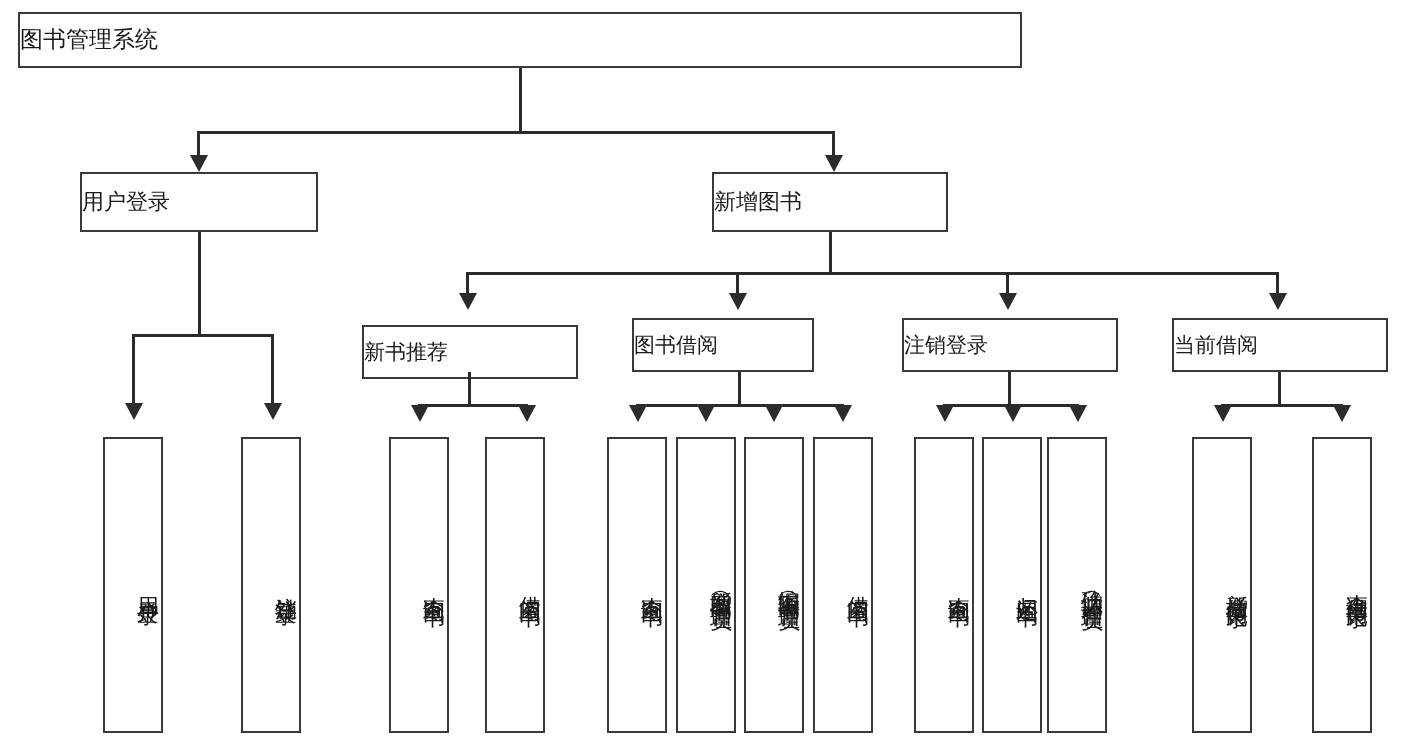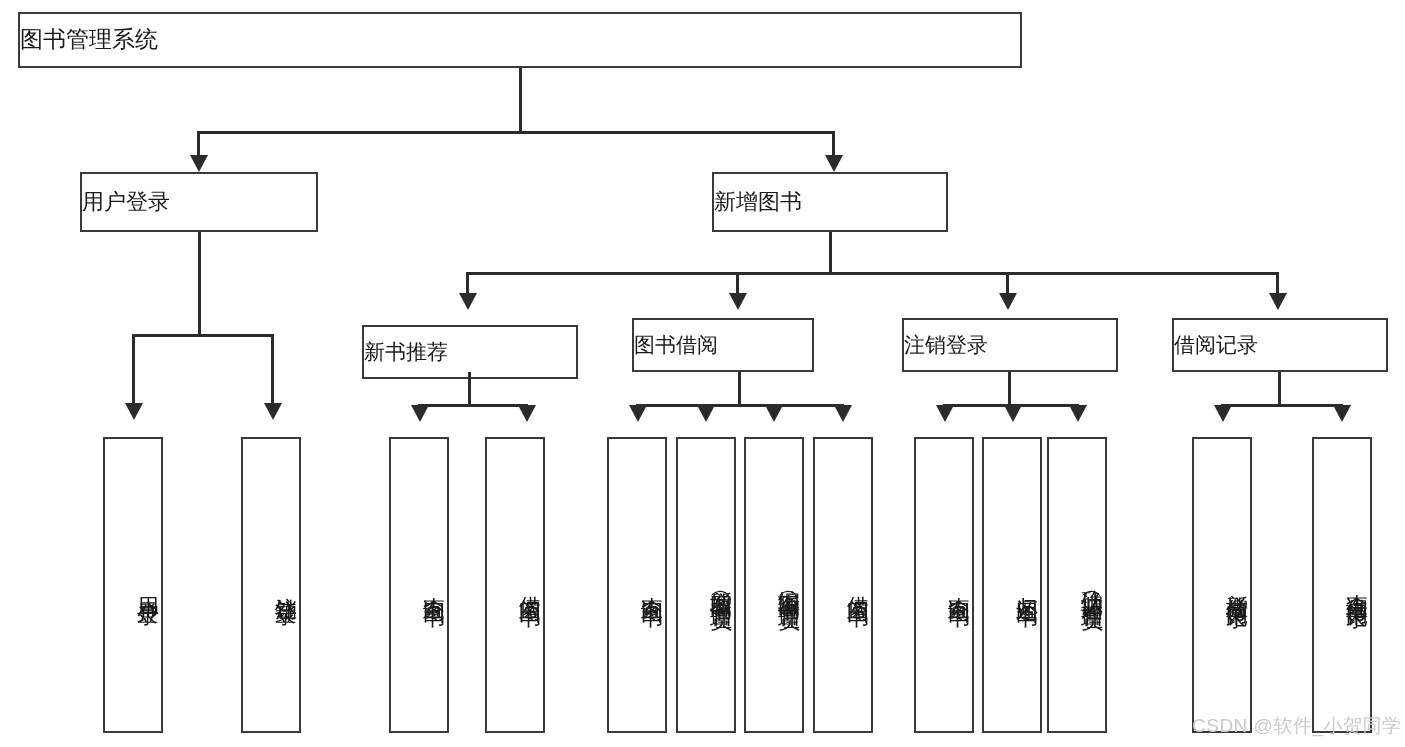--- a/index.html
+++ b/index.html
@@ -124,21 +124,21 @@
   <div class="node lvl2" style="left:362px; top:325px; width:216px; height:54px;">
     <span>新书推荐</span>
   </div>
   <div class="node lvl2" style="left:632px; top:318px; width:182px; height:54px;">
     <span>图书借阅</span>
   </div>
   <div class="node lvl2" style="left:902px; top:318px; width:216px; height:54px;">
     <span>注销登录</span>
   </div>
   <div class="node lvl2" style="left:1172px; top:318px; width:216px; height:54px;">
-    <span>借阅记录</span>
+    <span>当前借阅</span>
   </div>
 
   <div class="vline" style="left:468px; top:372px; height:34px;"></div>
   <div class="hline" style="left:418px; top:404px; width:110px;"></div>
   <div class="vline" style="left:418px; top:404px; height:4px;"></div>
   <div class="arrow" style="left:411px; top:405px;"></div>
   <div class="vline" style="left:525px; top:404px; height:4px;"></div>
   <div class="arrow" style="left:518px; top:405px;"></div>
 
   <div class="vline" style="left:738px; top:372px; height:34px;"></div>
@@ -205,15 +205,14 @@
     <span>确认归还（管理员）</span>
   </div>
 
   <div class="node leaf" style="left:1192px; top:437px; width:60px; height:296px;">
     <span>新增借阅记录</span>
   </div>
   <div class="node leaf" style="left:1312px; top:437px; width:60px; height:296px;">
     <span>查询借阅记录</span>
   </div>
 
-  <div class="watermark" style="left:1192px; top:713px;">CSDN @软件_小贺同学</div>
 
 </div>
 
 </body></html>

